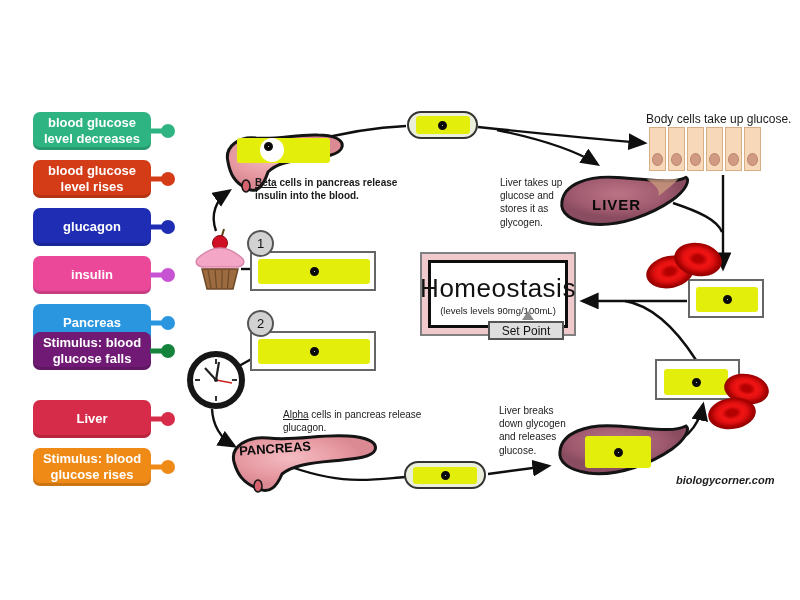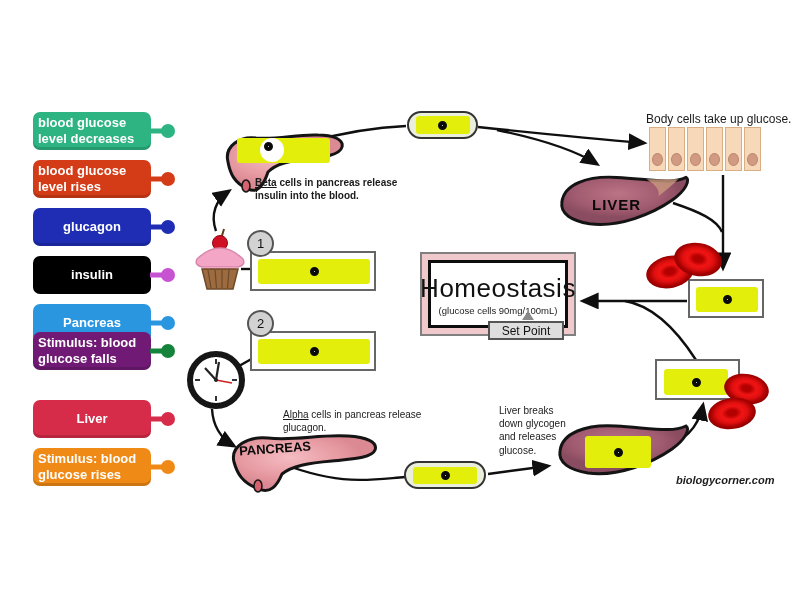--- a/index.html
+++ b/index.html
@@ -2,21 +2,21 @@
 <html><head>
 <meta charset="utf-8">
 <style>
   * { margin:0; padding:0; box-sizing:border-box; }
   html,body { background:#fff; }
   body { font-family:"Liberation Sans", sans-serif; }
   .stage { position:relative; width:800px; height:600px; background:#ffffff; overflow:hidden; margin:0 auto; }
 
   
   .chip { position:absolute; left:33px; width:118px; height:38px; border-radius:7px;
-          display:flex; align-items:center; justify-content:center; text-align:left;
+          display:flex; align-items:center; justify-content:center; text-align:center;
           color:#fff; font-weight:bold; font-size:13px; line-height:1.22; padding:2px 5px;
           box-shadow: inset 0 -3px 0 rgba(0,0,0,.15); cursor:grab; }
   .chip-stub { position:absolute; right:-11px; top:50%; transform:translateY(-50%); width:12px; height:5px; }
   .chip-dot  { position:absolute; right:-24px; top:50%; transform:translateY(-50%); width:14px; height:14px; border-radius:50%; }
 
   
   .yz { background:#e3ee0b; border-radius:3px; display:flex; align-items:center; justify-content:center; }
   .dot { width:9px; height:9px; background:#fff; border:4px solid #0a0a0a; border-radius:50%; }
   .halo { position:absolute; width:24px; height:24px; background:#fff; border-radius:50%; }
   .wbox { position:absolute; background:#fff; border:2px solid #666; }
@@ -96,21 +96,21 @@
   <div class="chip" style="top: 160px; background-color: rgb(212, 60, 23);">
     <span>blood glucose level rises</span>
     <span class="chip-stub" style="background-color: rgb(212, 60, 23);"></span>
     <span class="chip-dot" style="background-color: rgb(212, 60, 23);"></span>
   </div>
   <div class="chip" style="top: 208px; background-color: rgb(30, 45, 180);">
     <span>glucagon</span>
     <span class="chip-stub" style="background-color: rgb(30, 45, 180);"></span>
     <span class="chip-dot" style="background-color: rgb(30, 45, 180);"></span>
   </div>
-  <div class="chip" style="top: 256px; background-color: #000000;">
+  <div class="chip" style="top: 256px; background-color: #ec4899;">
     <span>insulin</span>
     <span class="chip-stub" style="background-color: rgb(198, 83, 209);"></span>
     <span class="chip-dot" style="background-color: rgb(198, 83, 209);"></span>
   </div>
   <div class="chip" style="top: 304px; background-color: rgb(43, 150, 224);">
     <span>Pancreas</span>
     <span class="chip-stub" style="background-color: rgb(43, 150, 224);"></span>
     <span class="chip-dot" style="background-color: rgb(43, 150, 224);"></span>
   </div>
   <div class="chip" style="top: 332px; background-color: #701a75;">
@@ -218,20 +218,21 @@
       <span class="dot"></span>
     </div>
   </div>
 
   <div class="capsule layer" style="left:404px; top:461px; width:82px; height:28px;">
     <div class="yz" style="width: 64px; height: 17px; background-color: rgb(227, 238, 11);">
       <span class="dot"></span>
     </div>
   </div>
 
+  <div class="note layer" style="left:500px; top:176px; width:70px;">Liver takes up glucose and stores it as glycogen.</div>
   <svg class="layer" style="left:556px; top:170px;" width="138" height="70" viewBox="0 0 140 70">
     <defs>
         <radialGradient id="lg" cx="45%" cy="35%">
           <stop offset="0%" stop-color="#bb7485"></stop>
           <stop offset="70%" stop-color="#a15b70"></stop>
           <stop offset="100%" stop-color="#8a4c60"></stop>
         </radialGradient>
       </defs>
     <path d="M6,32 C8,14 32,5 62,7 C96,9 118,14 132,7 C136,10 132,20 118,30 C98,44 64,58 34,54 C16,51 4,44 6,32 Z" fill="url(#lg)" stroke="#141414" stroke-width="3"></path>
     <path d="M92,9 C100,14 106,20 104,26 C112,20 120,13 124,9 Z" fill="#c99a7e" opacity=".8"></path>
@@ -256,21 +257,21 @@
         <span class="nucleus"></span>
       </div>
     <div class="cell">
         <span class="nucleus"></span>
       </div>
   </div>
 
   <div class="homeo layer">
     <div class="homeo-inner">
       <div class="homeo-title">Homeostasis</div>
-      <div class="homeo-sub">(glucose cells 90mg/100mL)</div>
+      <div class="homeo-sub">(levels levels 90mg/100mL)</div>
     </div>
     <span class="sp-caret"></span>
     <div class="setpoint">Set Point</div>
   </div>
 
   <div class="wbox layer" style="left:688px; top:279px; width:76px; height:39px;">
     <div class="yz" style="position: absolute; left: 6px; top: 6px; width: 62px; height: 25px; background-color: rgb(227, 238, 11);">
       <span class="dot"></span>
     </div>
   </div>

